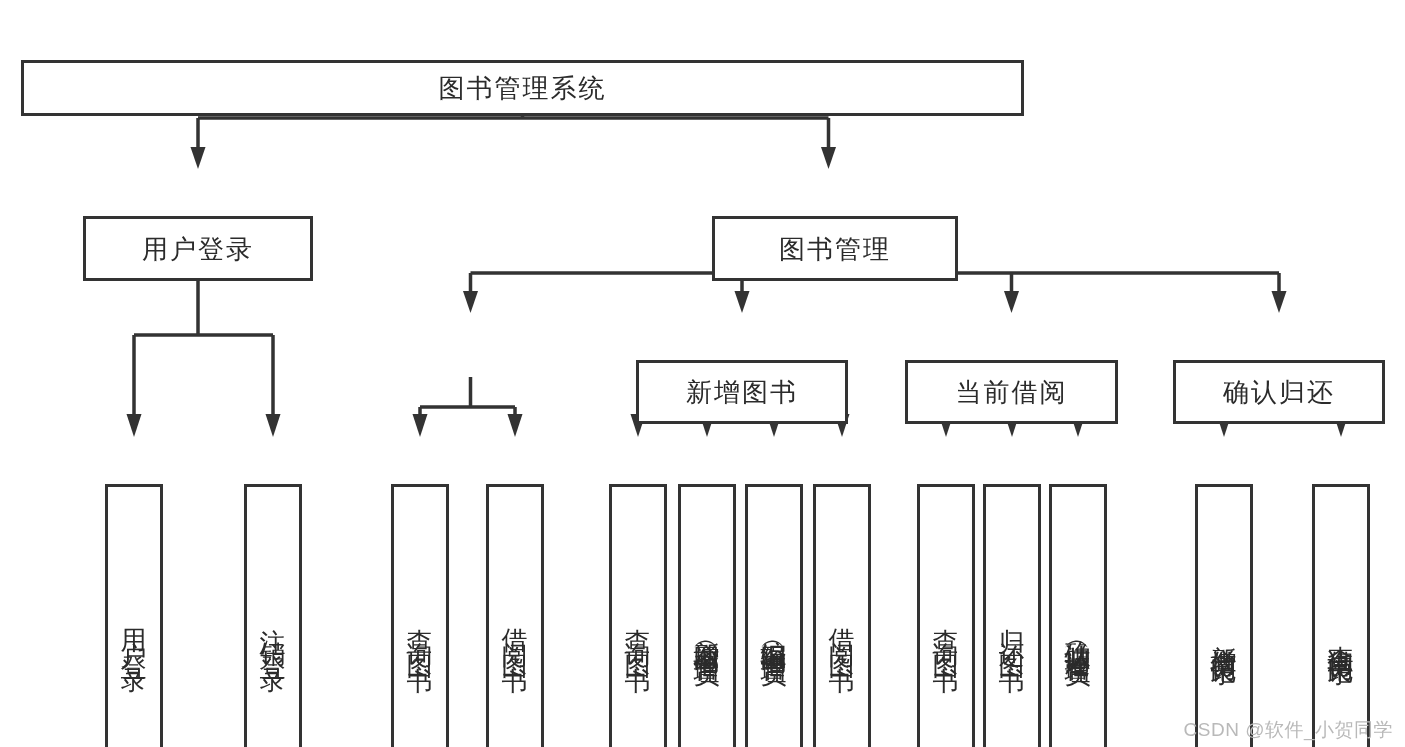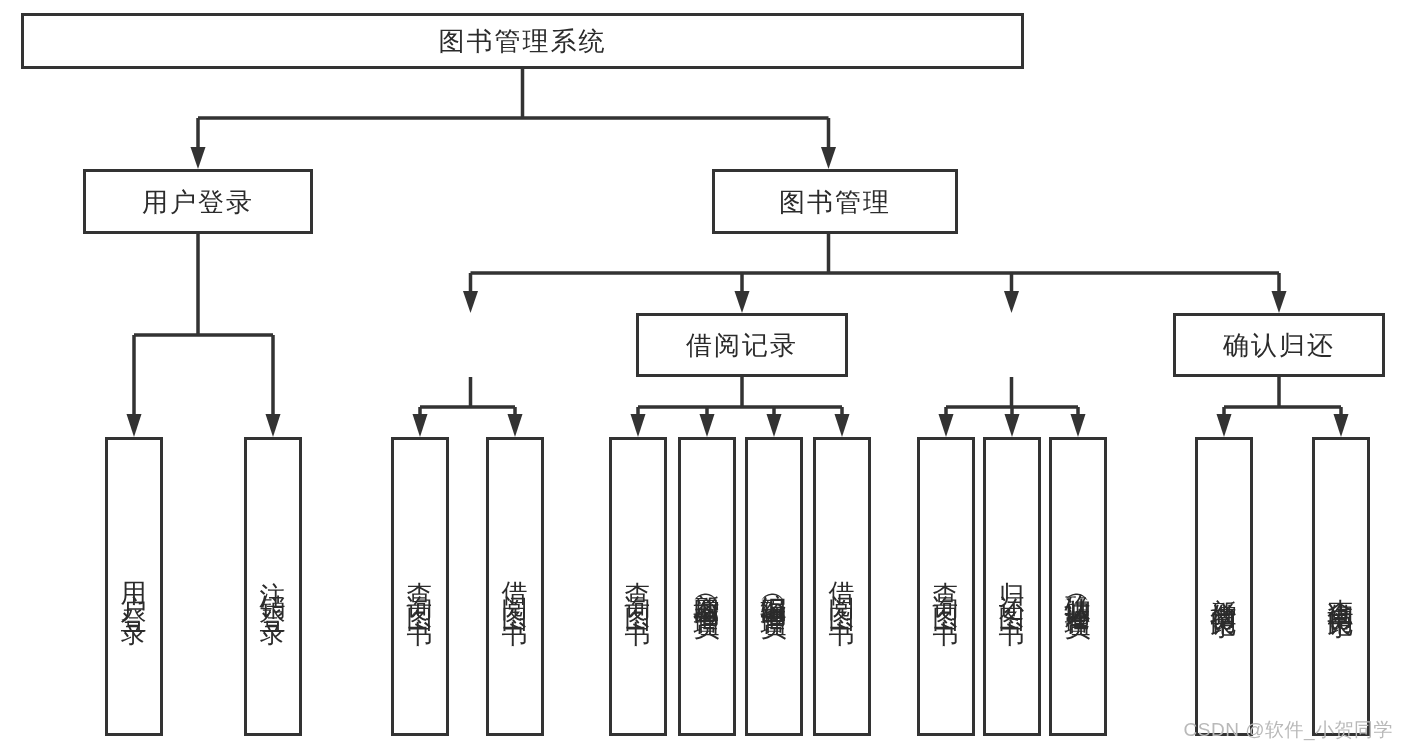--- a/index.html
+++ b/index.html
@@ -21,20 +21,21 @@
   }
   .node {
     position: absolute;
     box-sizing: border-box;
     background: #ffffff;
     border: 3px solid #333333;
     display: flex;
     align-items: center;
     justify-content: center;
     z-index: 2;
+    margin-top: 47px;
   }
   .node .lbl {
     font-size: 26px;
     color: #2b2b2b;
     letter-spacing: 2px;
     white-space: nowrap;
     line-height: 1;
   }
   .node .vtext {
     writing-mode: vertical-rl;
@@ -102,21 +103,24 @@
   </div>
 
   <div class="node h" style="left:83px;top:169px;width:230px;height:65px">
     <span class="lbl">用户登录</span>
   </div>
   <div class="node h" style="left:712px;top:169px;width:246px;height:65px">
     <span class="lbl">图书管理</span>
   </div>
 
   <div class="node h" style="left:636px;top:313px;width:212px;height:64px">
-    <span class="lbl">借阅记录</span>
+    <span class="lbl">新增图书</span>
+  </div>
+  <div class="node h" style="left:905px;top:313px;width:213px;height:64px">
+    <span class="lbl">当前借阅</span>
   </div>
   <div class="node h" style="left:1173px;top:313px;width:212px;height:64px">
     <span class="lbl">确认归还</span>
   </div>
 
   <div class="node v" style="left:105px;top:437px;width:58px;height:299px">
     <span class="vtext">用户登录</span>
   </div>
   <div class="node v" style="left:244px;top:437px;width:58px;height:299px">
     <span class="vtext">注销登录</span>

